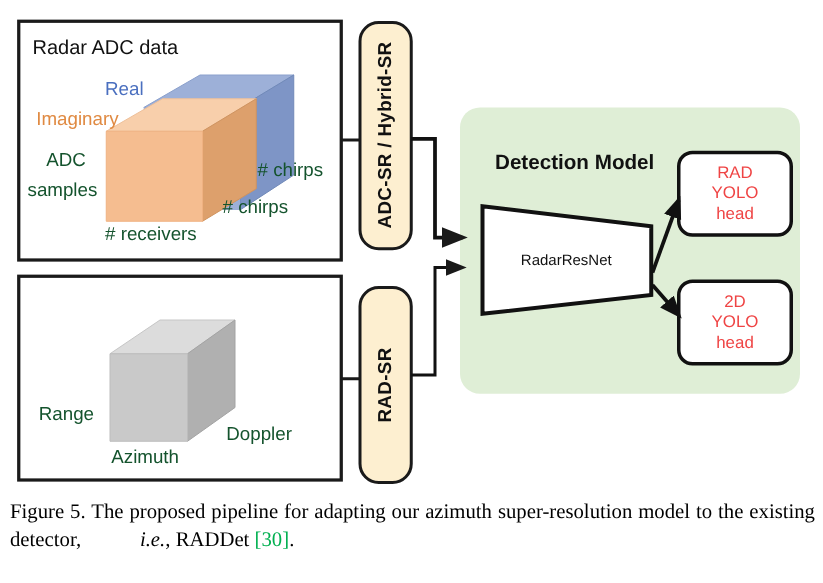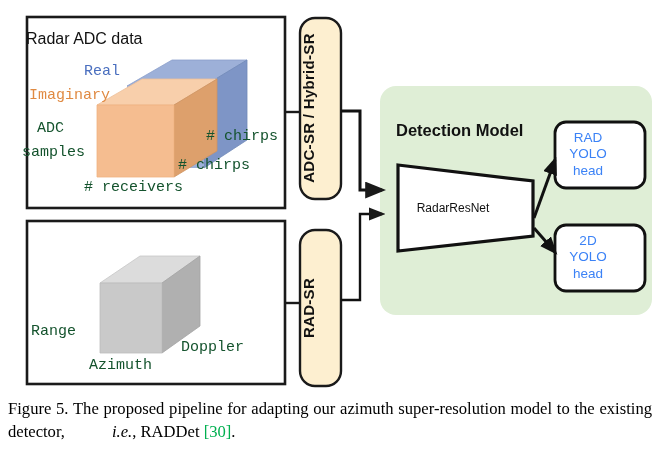--- a/index.html
+++ b/index.html
@@ -13,39 +13,38 @@
     position: relative;
     font-family: "Liberation Sans", sans-serif;
     overflow: hidden;
   }
 
   #figure {
     position: absolute;
     left: 0; top: 0;
     width: 566px;
     height: 392px;
-    padding-left: 12px;
   }
 
   #figure svg {
     display: block;
   }
 
   
   .lbl {
     position: absolute;
     white-space: nowrap;
     color: #14532d;
     line-height: 1.12;
   }
   .panel-title {
     font-size: 16px;
     color: #111;
   }
-  .cube-lbl { font-size: 15px; font-family: Liberation Mono, monospace; }
+  .cube-lbl { font-size: 15px; }
   .cube-lbl.real { color: #4a6fbf; }
   .cube-lbl.imag { color: #e08a42; }
 
   .pill-text {
     position: absolute;
     font-size: 15px;
     font-weight: bold;
     color: #111;
     letter-spacing: 0.3px;
     transform-origin: 50% 50%;
@@ -61,21 +60,21 @@
   .resnet-text {
     position: absolute;
     font-size: 12px;
     color: #111;
     white-space: nowrap;
   }
 
   .head-text {
     position: absolute;
     font-size: 13.5px;
-    color: #3b82f6;
+    color: #ef4444;
     text-align: center;
     line-height: 1.22;
   }
 
   
   #caption {
     position: absolute;
     left: 8px;
     top: 398px;
     width: 644px;

